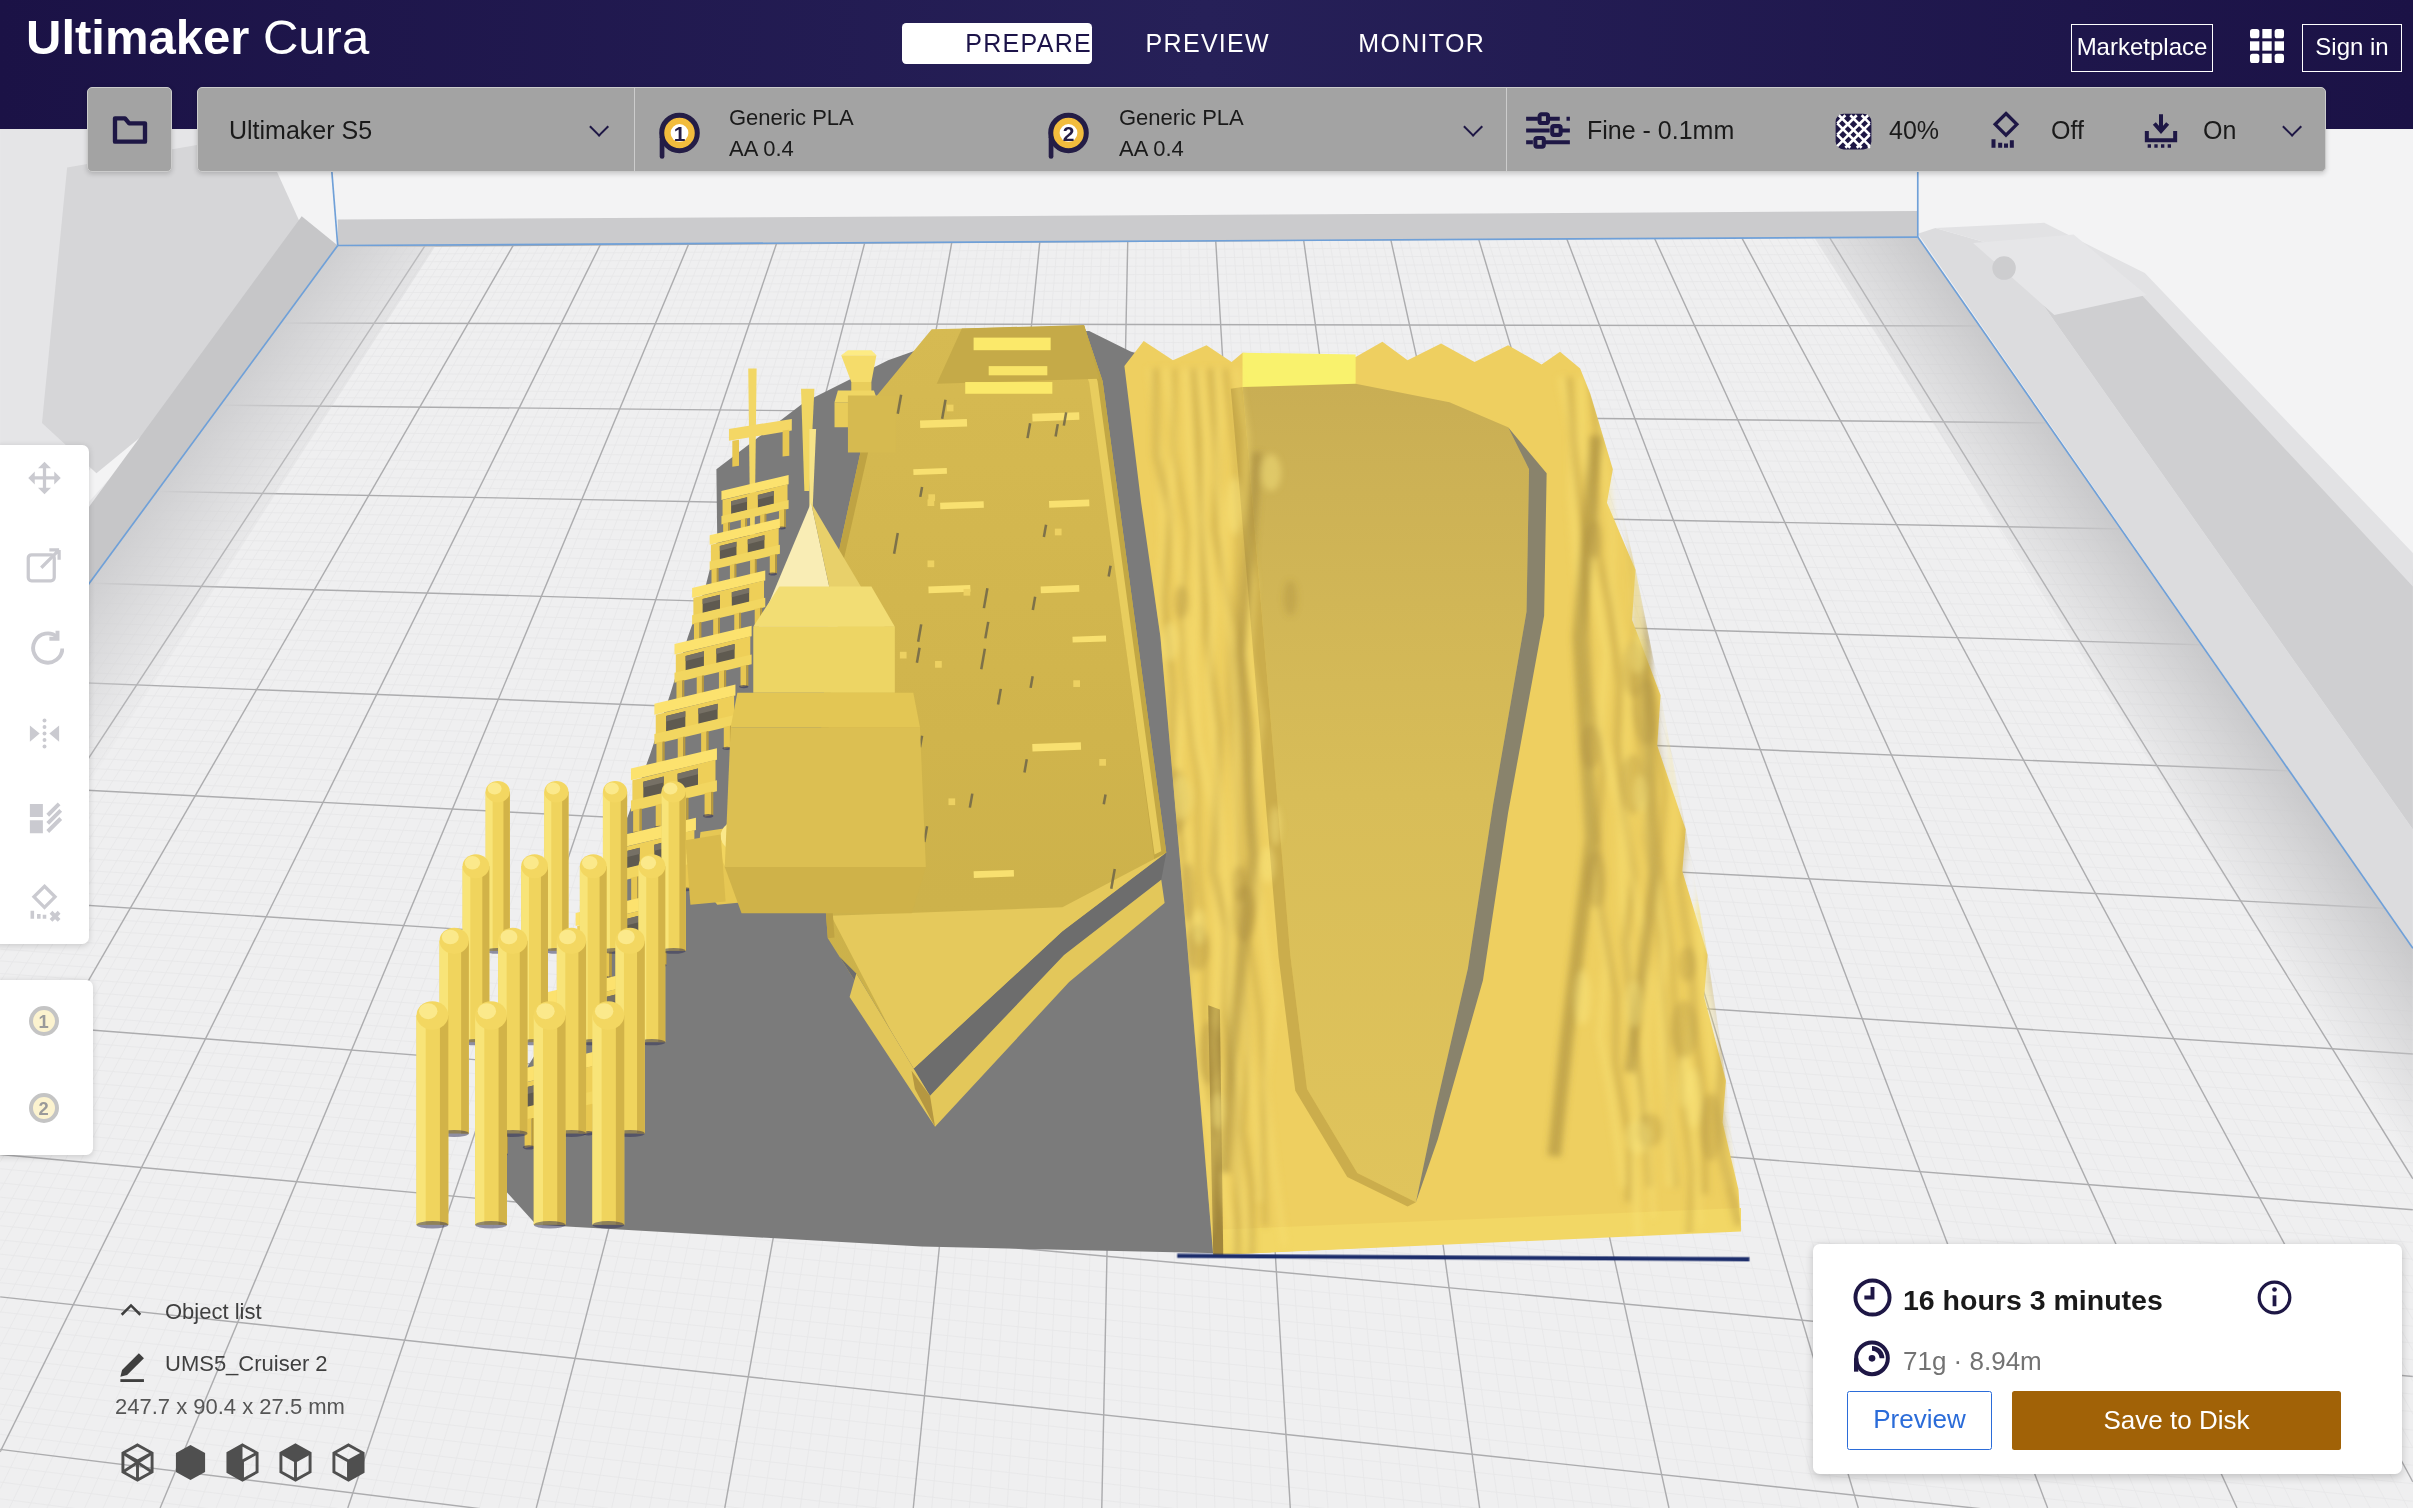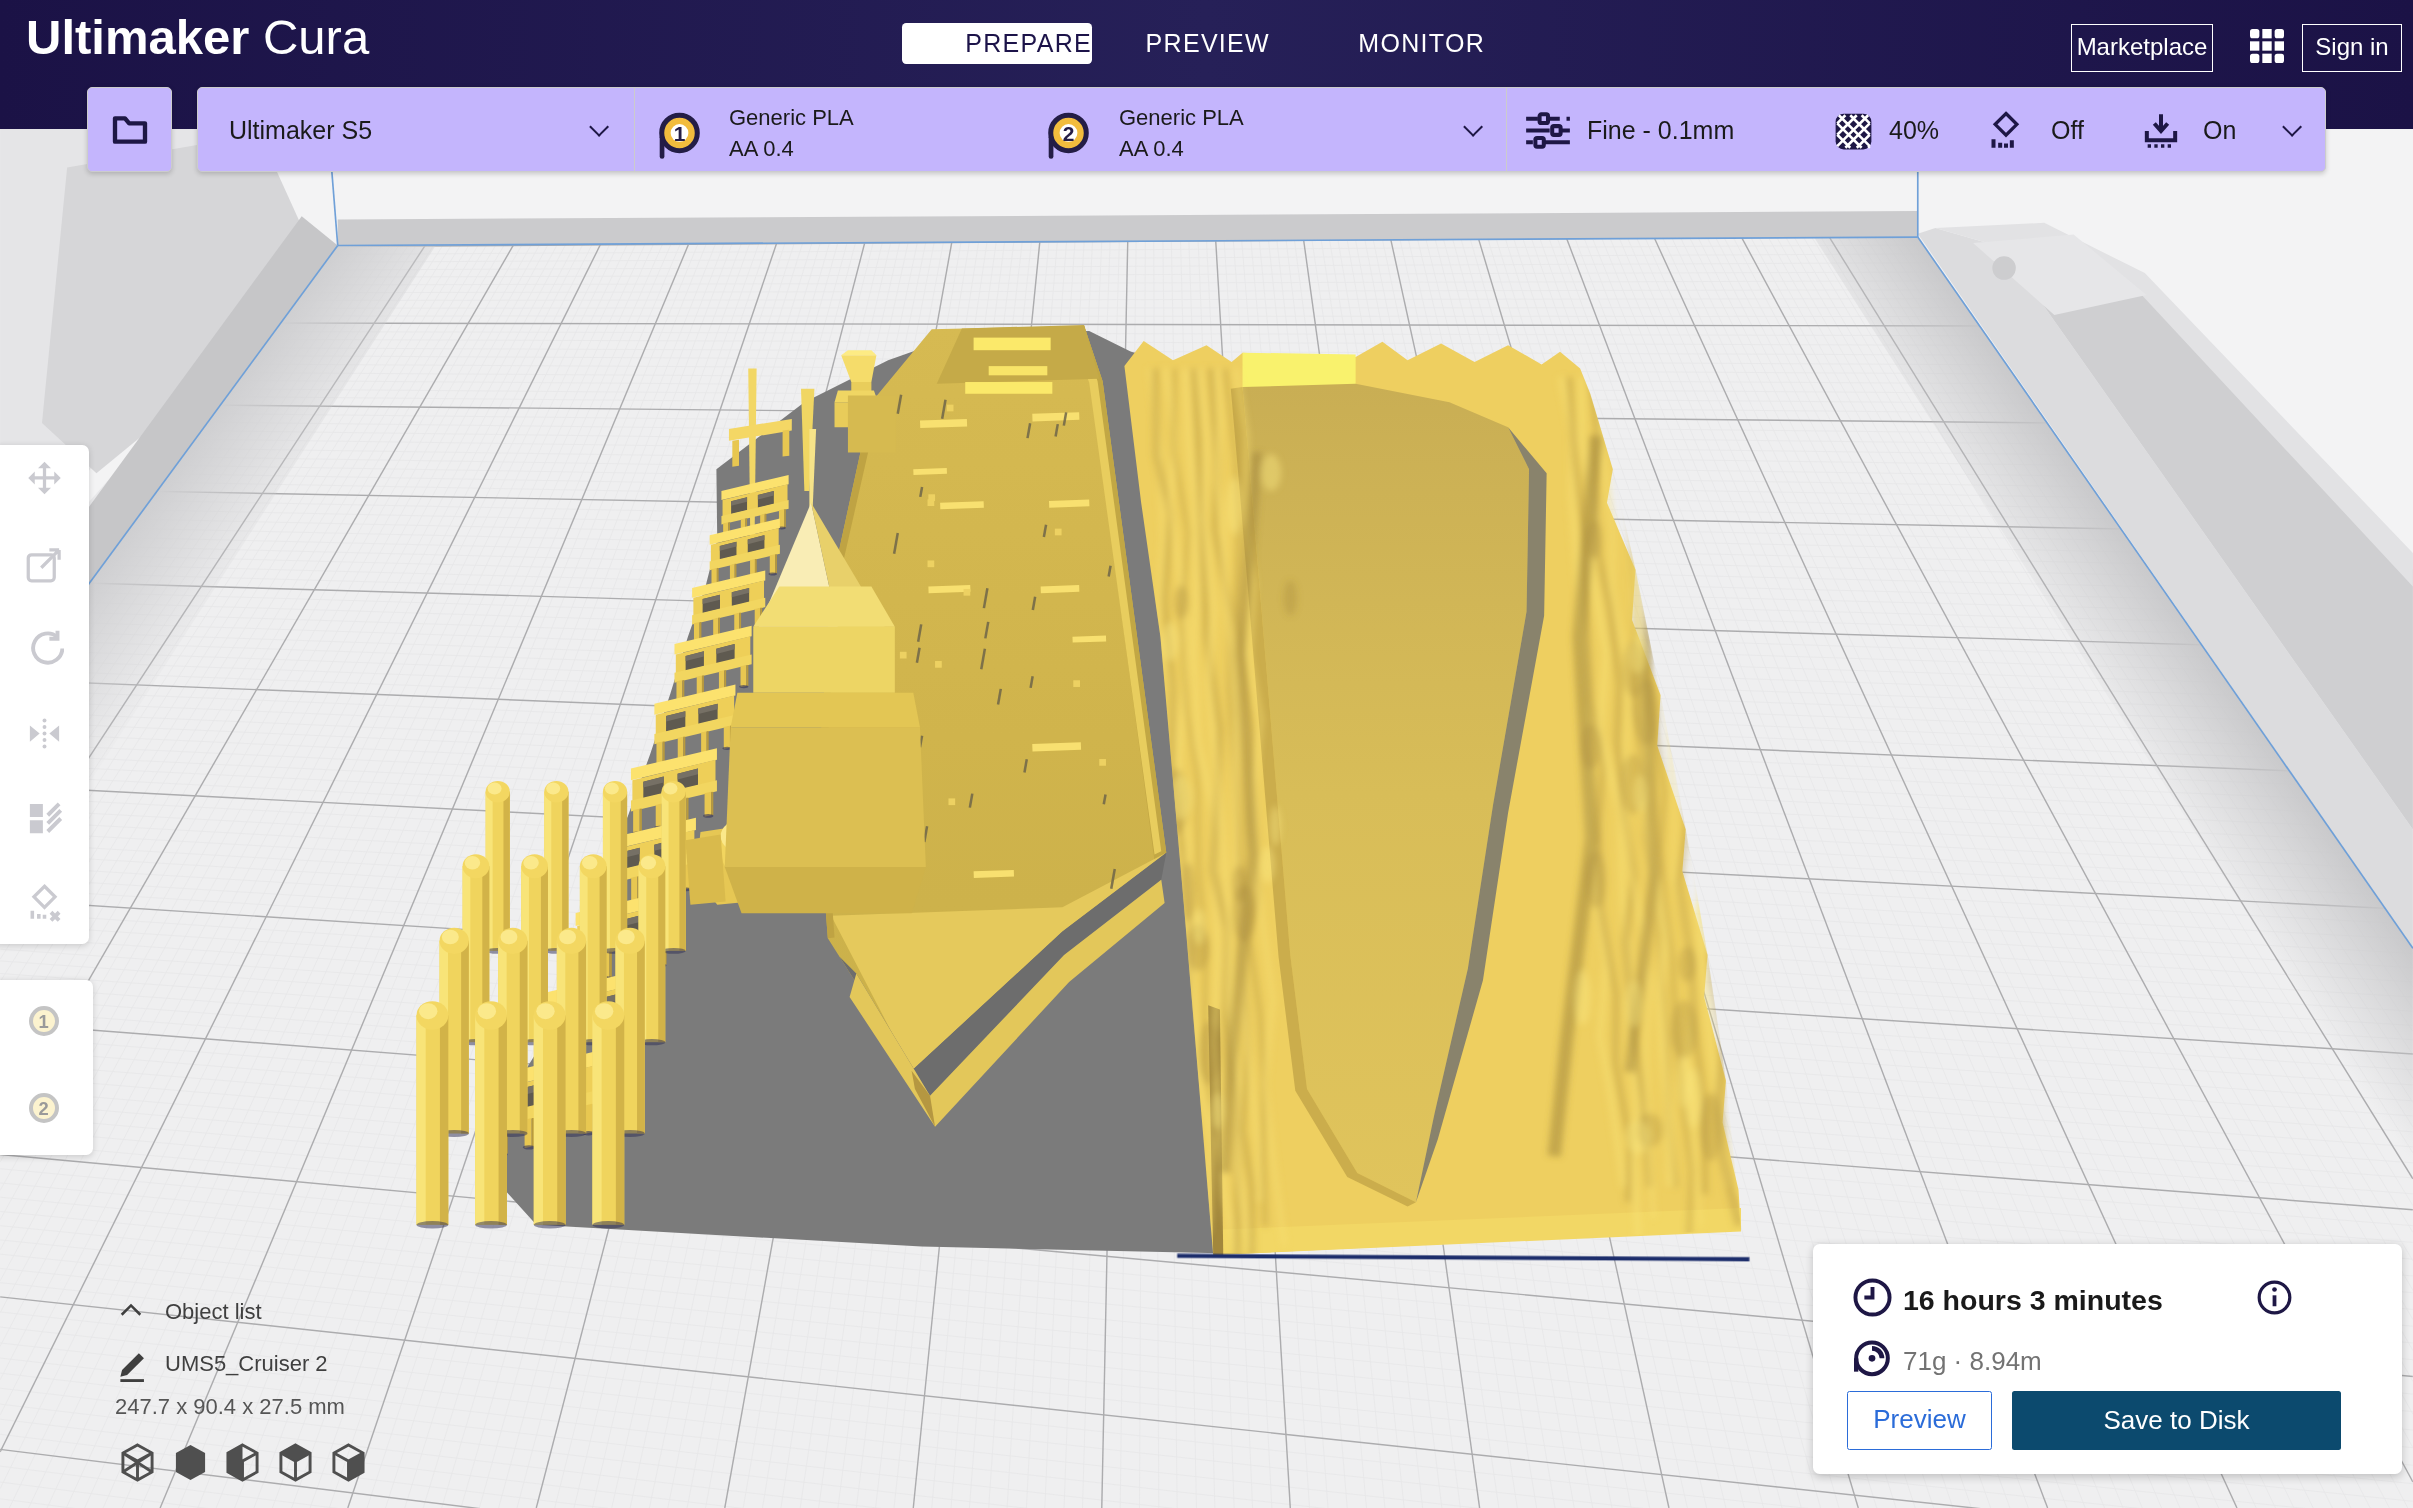--- a/index.html
+++ b/index.html
@@ -1,21 +1,21 @@
 <!DOCTYPE html>
 <html style="font-size:13.4px"><head><meta charset="utf-8"><style>
 *{margin:0;padding:0;box-sizing:border-box}
 body{width:2413px;height:1508px;overflow:hidden;font-family:"Liberation Sans",sans-serif;position:relative;background:#f3f3f4}
 .hdr{position:absolute;top:0;left:0;width:2413px;height:129px;background:linear-gradient(90deg,#1b1246 0%,#262058 50%,#1b1246 100%)}
 .logo{position:absolute;left:26px;top:9.2px;font-size:49px;color:#fff}
 .logo b{font-weight:700}
 .logo span{font-weight:300}
 .tab{position:absolute;top:22.6px;height:41px;line-height:41px;color:#fff;font-size:25px;letter-spacing:1.3px;text-align:right}
 .obtn{position:absolute;top:24px;height:48px;border:1.7px solid #fff;border-radius:0;color:#fff;font-size:24px;line-height:44px;text-align:center}
-.trow{position:absolute;top:87px;height:85px;background:#c4b5fd}
+.trow{position:absolute;top:87px;height:85px;background:#a3a3a3}
 .panel{box-shadow:0 1.7px 5px rgba(0,0,0,0.18);border:0.8px solid #ccc}
 .ptxt{color:#1a1a1a;font-size:25px;position:absolute;top:28px}
 .chev{width:14.2px;height:14.2px;border-right:2.5px solid #1e1745;border-bottom:2.5px solid #1e1745;transform:rotate(45deg);position:absolute;top:32px}
 .mtxt1{font-size:22px;color:#1a1a1a;position:absolute;top:17px}
 .mtxt2{font-size:22px;font-weight:400;color:#1a1a1a;position:absolute;top:48px}
 .exn{position:absolute;left:28.5px;width:30px;height:30px;border-radius:50%;background:#fcf3cf;border:4.2px solid #c4c4c4;color:#9a9a9a;font-weight:700;font-size:18.4px;text-align:center;line-height:23.5px}
 .ol{position:absolute;color:#3f3f3f;font-size:22px}
 .ic{position:absolute}
 </style></head><body>
 <svg width="2413" height="1508" viewBox="0 0 2880 1800" style="position:absolute;top:0;left:0">
@@ -757,15 +757,15 @@
       <circle cx="12" cy="6.5" r="1.6" fill="#1e1745" stroke="none"></circle>
     </svg>
   <svg style="position:absolute;left:39px;top:96px" width="40" height="40" viewBox="0 0 24 24" fill="none" stroke="#1e1745" stroke-width="2.4">
       <circle cx="12" cy="11" r="9.5"></circle>
       <circle cx="12" cy="11" r="2" fill="#1e1745" stroke="none"></circle>
       <path d="M12 5 a6 6 0 0 1 6 6" stroke-width="2.8"></path>
       <path d="M2.5 11 v8" stroke-width="2.6"></path>
     </svg>
   <div style="position:absolute;left:90px;top:102px;font-size:26px;color:#737373">71g · 8.94m</div>
   <div style="position:absolute;left:34px;top:147px;width:145px;height:59px;border:1.7px solid #2b6cd9;border-radius:2.5px;color:#2b6cd9;font-size:26px;text-align:center;line-height:55px;background:#fff">Preview</div>
-  <div style="position:absolute;left:199px;top:147px;width:329px;height:59px;background:#0c4a6e;border-radius:2.5px;color:#fff;font-size:26px;text-align:center;line-height:59px">Save to Disk</div>
+  <div style="position:absolute;left:199px;top:147px;width:329px;height:59px;background:#a16207;border-radius:2.5px;color:#fff;font-size:26px;text-align:center;line-height:59px">Save to Disk</div>
 </div>
 
 
 </body></html>

